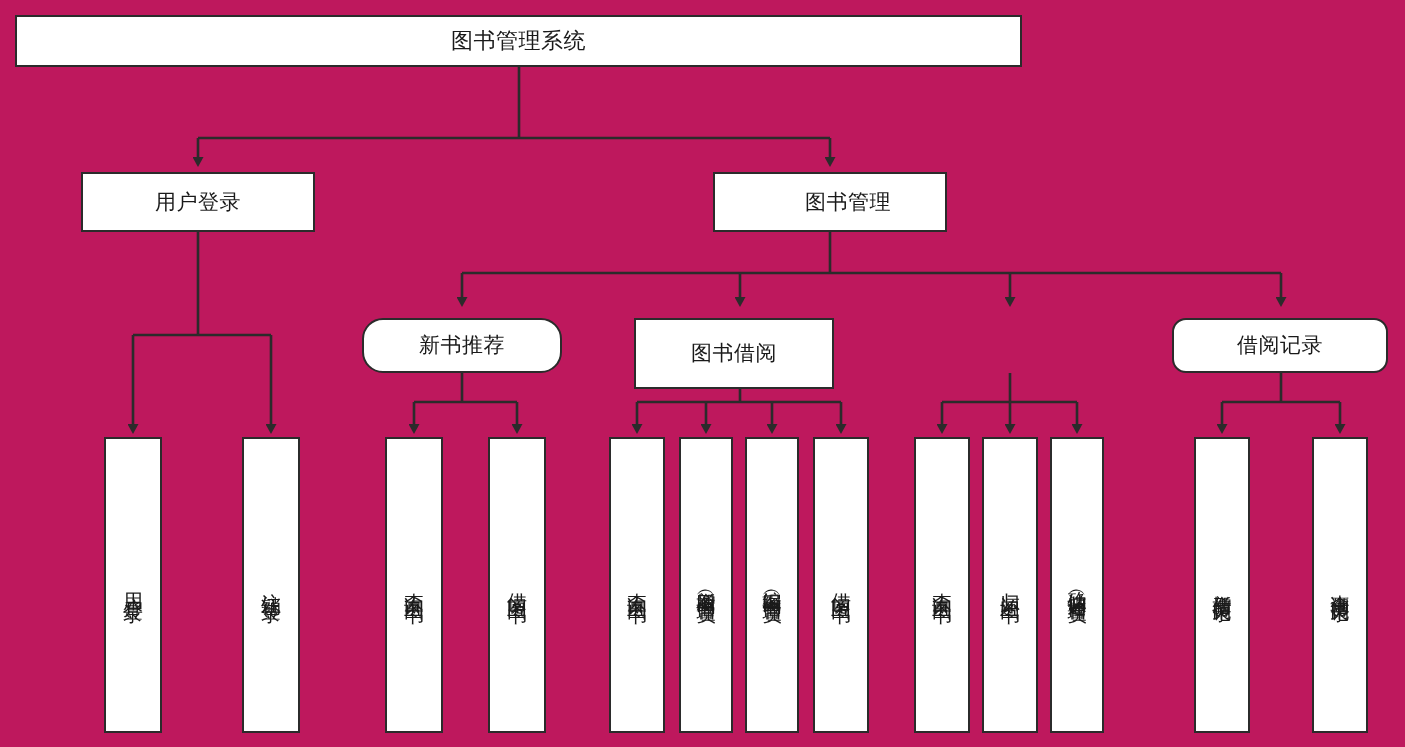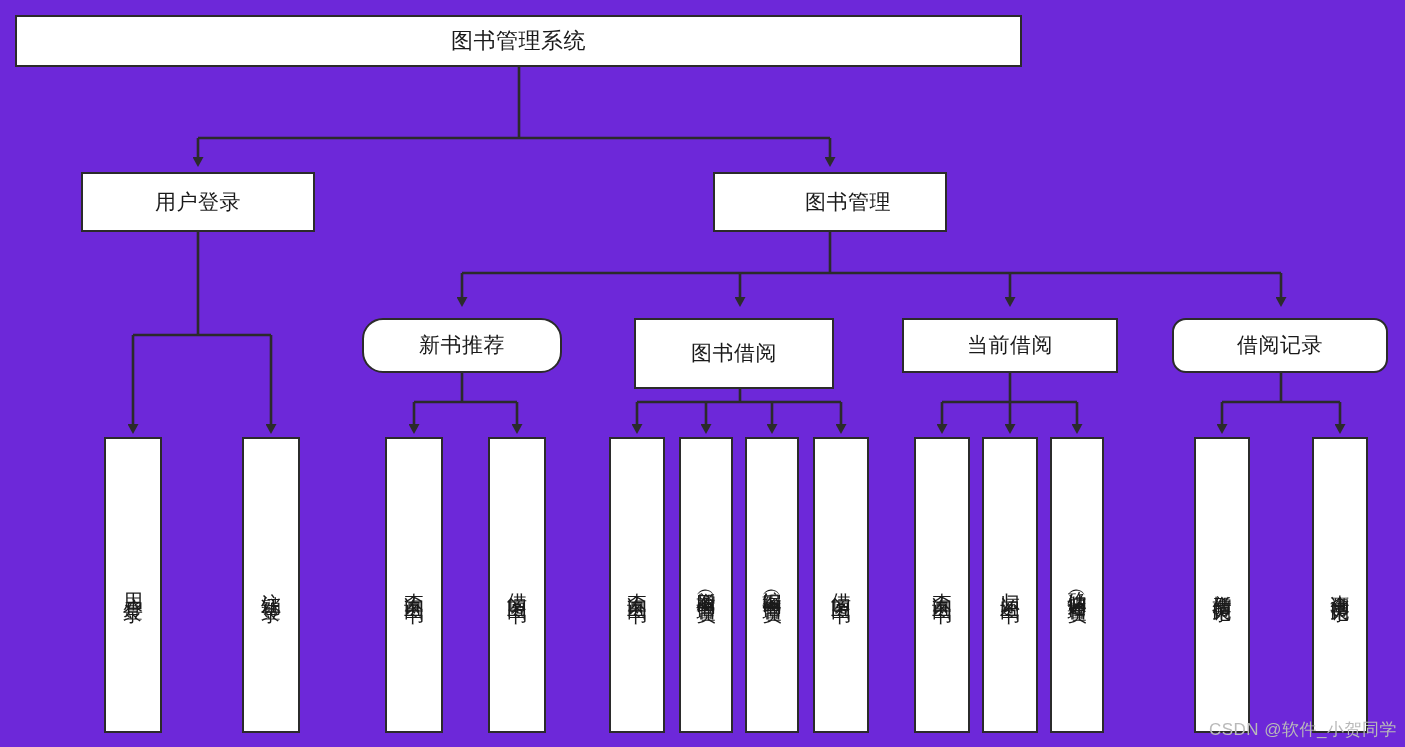--- a/index.html
+++ b/index.html
@@ -7,21 +7,21 @@
     padding: 0;
     background: #ffffff;
   }
   body {
     font-family: "Liberation Sans", "DejaVu Sans", sans-serif;
   }
   #canvas {
     position: relative;
     width: 1405px;
     height: 747px;
-    background: #6d28d9;
+    background: #be185d;
     overflow: hidden;
   }
   svg#edges {
     position: absolute;
     left: 0;
     top: 0;
     width: 1405px;
     height: 747px;
     pointer-events: none;
   }
@@ -143,23 +143,20 @@
   <div class="node horiz" style="left:713px; top:172px; width:234px; height:60px;padding-left:36px;">
     <span class="lbl">图书管理</span>
   </div>
 
   <div class="node horiz" style="left:362px; top:318px; width:200px; height:55px;border-radius:21px;">
     <span class="lbl">新书推荐</span>
   </div>
   <div class="node horiz" style="left:634px; top:318px; width:200px; height:71px;">
     <span class="lbl">图书借阅</span>
   </div>
-  <div class="node horiz" style="left:902px; top:318px; width:216px; height:55px;">
-    <span class="lbl">当前借阅</span>
-  </div>
   <div class="node horiz" style="left:1172px; top:318px; width:216px; height:55px;border-radius:14px;">
     <span class="lbl">借阅记录</span>
   </div>
 
   <div class="node vert" style="left:104px; top:437px; width:58px; height:296px;">
     <span class="lbl">用户登录</span>
   </div>
   <div class="node vert" style="left:242px; top:437px; width:58px; height:296px;">
     <span class="lbl">注销登录</span>
   </div>
@@ -194,15 +191,14 @@
     <span class="lbl">确认归还（管理员）</span>
   </div>
 
   <div class="node vert narrow" style="left:1194px; top:437px; width:56px; height:296px;">
     <span class="lbl">新增借阅记录</span>
   </div>
   <div class="node vert narrow" style="left:1312px; top:437px; width:56px; height:296px;">
     <span class="lbl">查询借阅记录</span>
   </div>
 
-  <div id="watermark">CSDN @软件_小贺同学</div>
 
 </div>
 
 </body></html>

